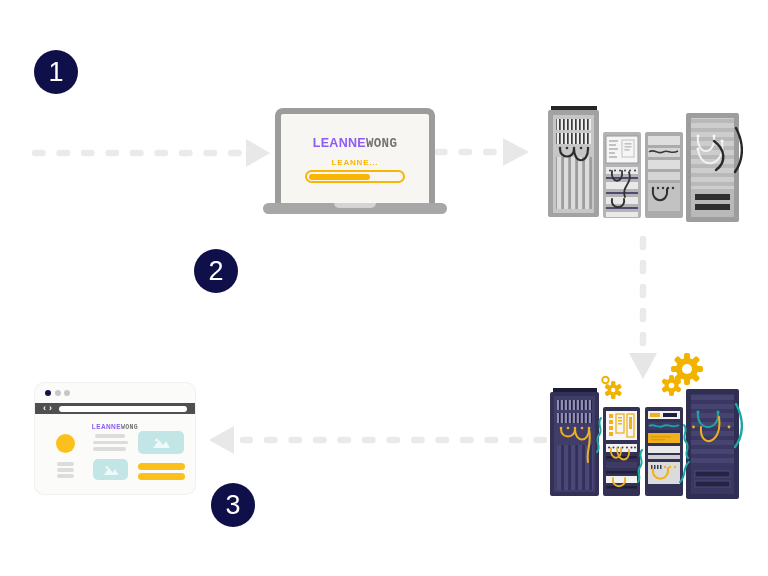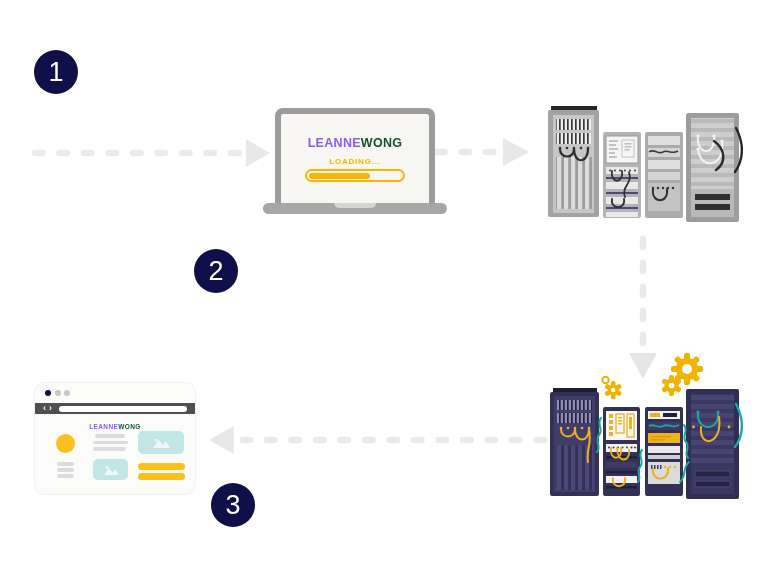--- a/index.html
+++ b/index.html
@@ -16,21 +16,21 @@
 
   .arrow{position:absolute;}
   .illus{position:absolute;}
 
   
   .laptop{position:absolute;left:263px;top:108px;width:184px;height:106px;}
   .laptop-screen{margin:0 12px;height:95px;background:#f7f6f2;border:6px solid #9c9c9c;
                  border-bottom:none;border-radius:8px 8px 0 0;box-sizing:border-box;text-align:center;}
   .laptop-brand{margin-top:22px;font-size:12.5px;font-weight:bold;letter-spacing:.3px;}
   .brand-first{color:#8b5cf6;}
-  .brand-last{color:#14532d;}
+  .brand-last{color:#737373;font-family:Liberation Mono, monospace;}
   .loading-label{margin-top:7px;font-size:8px;font-weight:bold;color:#f9b501;letter-spacing:.8px;}
   .progress{width:100px;height:13px;margin:3px auto 0;border:2.5px solid #f9b501;border-radius:8px;
             box-sizing:border-box;padding:1.5px;}
   .progress-fill{height:100%;background:#f9b501;border-radius:4px;width:0;}
   .laptop-base{height:11px;background:#a7a7a7;border-radius:6px;position:relative;margin-top:0;}
   .laptop-notch{position:absolute;left:50%;transform:translateX(-50%);top:0;width:42px;height:5px;
                 background:#d4d4d4;border-radius:0 0 5px 5px;}
 
   
   .browser{position:absolute;left:35px;top:383px;width:160px;height:111px;background:#fbfbfa;
@@ -93,21 +93,21 @@
   <svg class="arrow" style="left:203px;top:425px" width="348" height="30">
     <line x1="341" y1="15" x2="40" y2="15" stroke="#eaeaea" stroke-width="6.5" stroke-linecap="round" stroke-dasharray="7.5 17"></line>
     <polygon points="31,1 31,29 6,15" fill="#e8e8e8"></polygon>
   </svg>
 
   <div class="laptop">
     <div class="laptop-screen">
       <div class="laptop-brand">
         <span class="brand-first">LEANNE</span><span class="brand-last">WONG</span>
       </div>
-      <div class="loading-label">LOADING...</div>
+      <div class="loading-label">LEANNE...</div>
       <div class="progress">
         <div class="progress-fill" style="width: 66%;"></div>
       </div>
     </div>
     <div class="laptop-base">
       <div class="laptop-notch"></div>
     </div>
   </div>
 
   <svg class="illus" style="left:543px;top:96px" width="200" height="132" viewBox="0 0 200 132">

